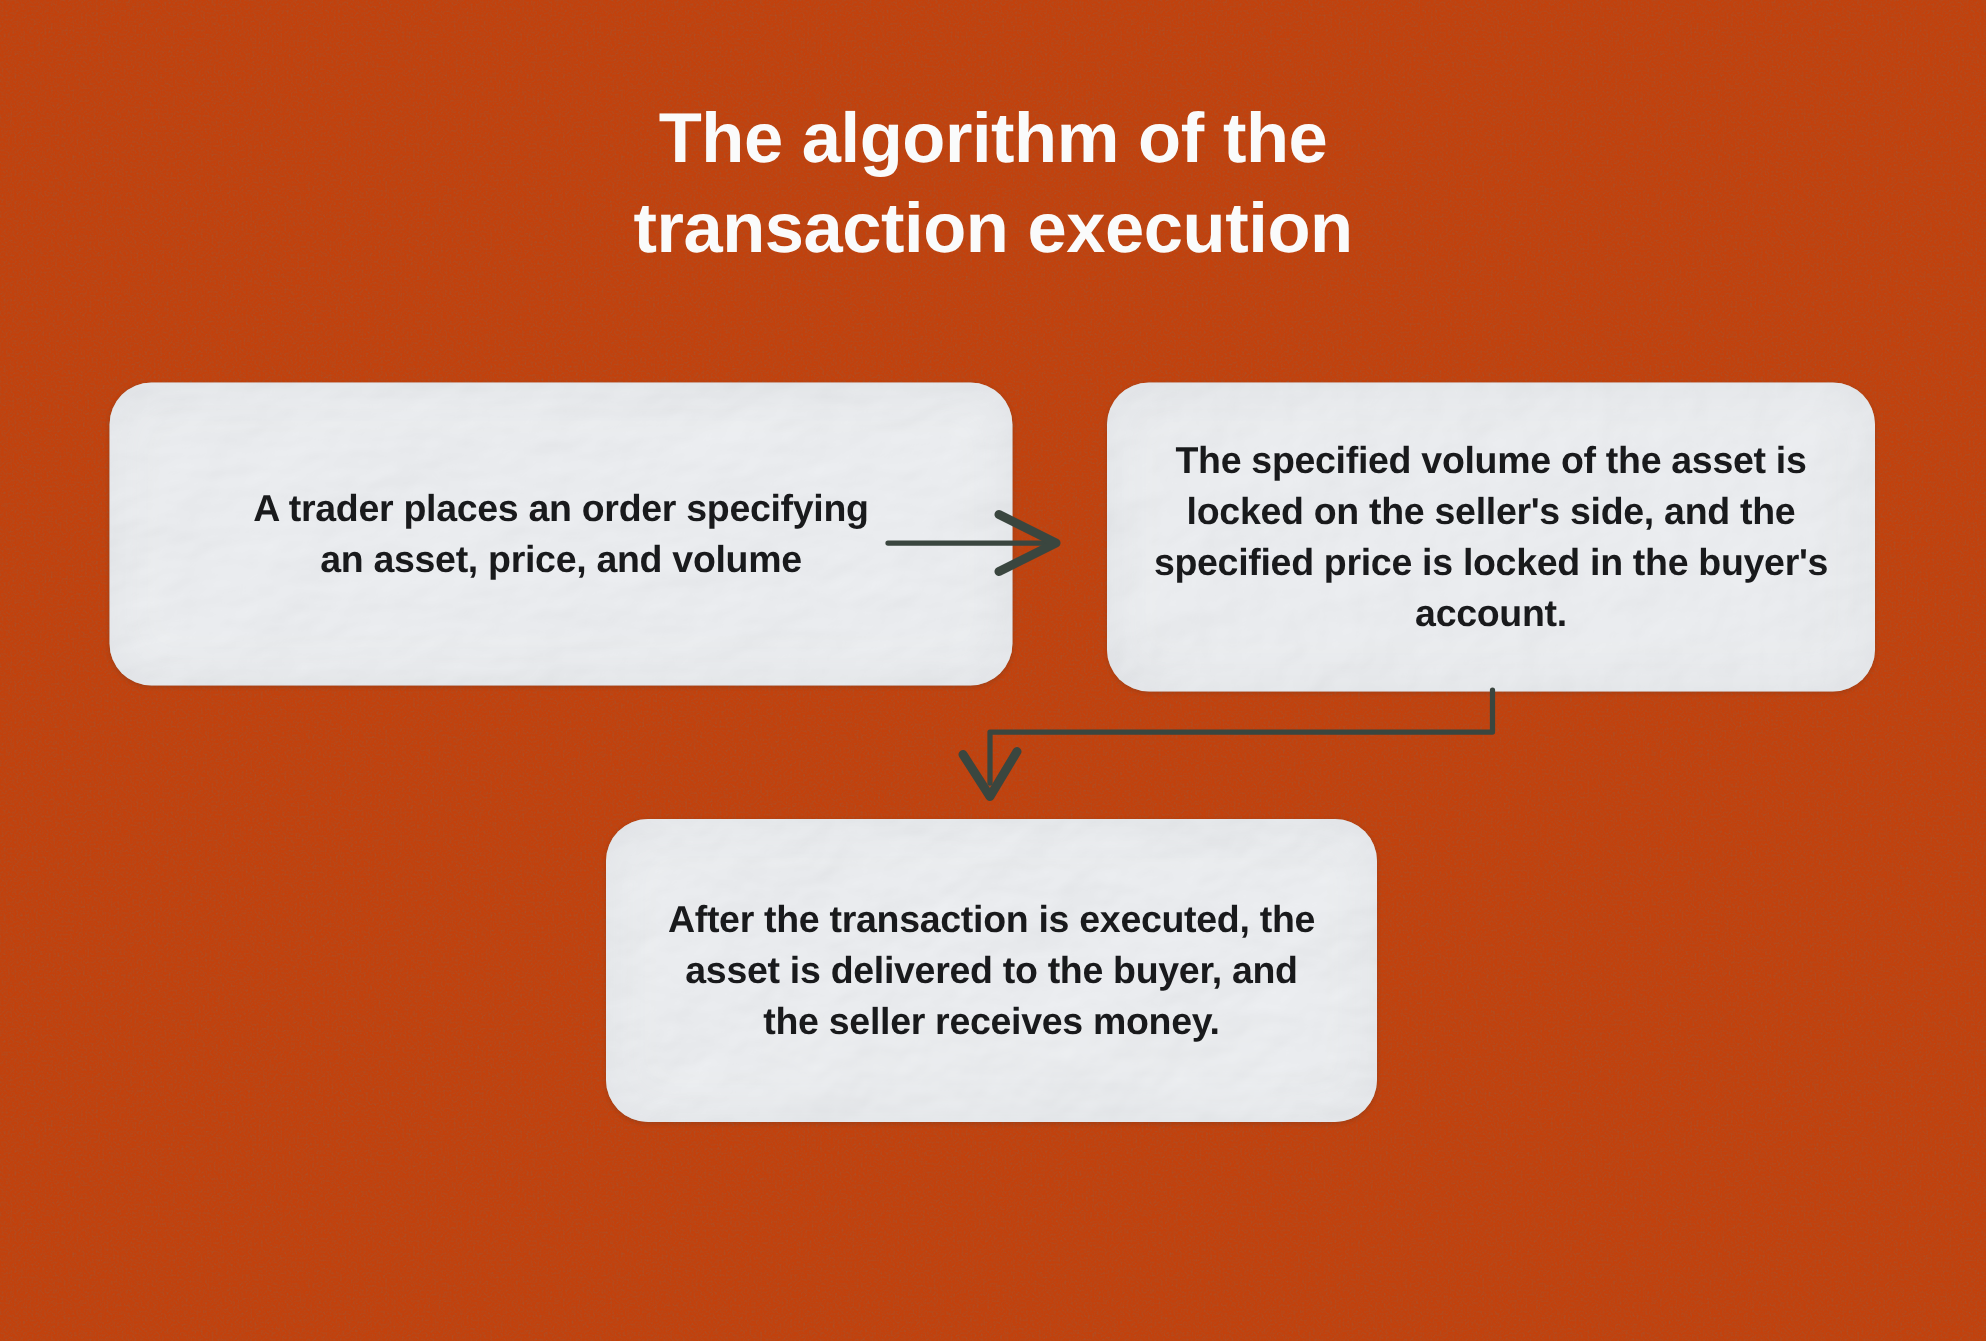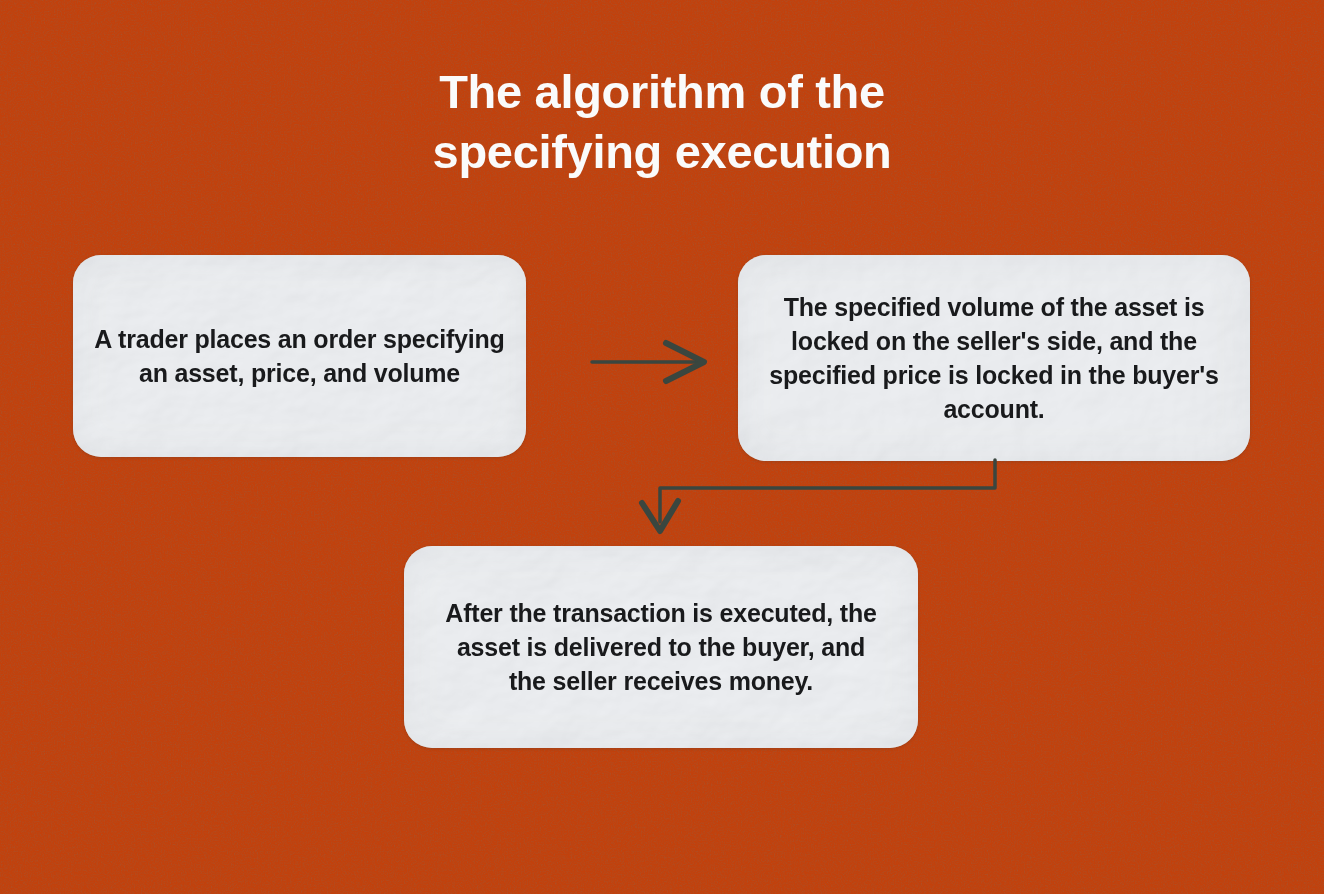--- a/index.html
+++ b/index.html
@@ -58,21 +58,21 @@
   .box-text {
     position: relative;
     margin: 0 auto;
     text-align: center;
     color: #191a1c;
     font-size: 25px;
     line-height: 34px;
     font-weight: bold;
     letter-spacing: -0.2px;
   }
-  .box1 { left: 73px;  top: 255px; width: 453px; height: 202px; }
+  .box1 { left: 73px;  top: 255px; width: 602px; height: 202px; }
   .box2 { left: 738px; top: 255px; width: 512px; height: 206px; }
   .box3 { left: 404px; top: 546px; width: 514px; height: 202px; }
   .box1 .box-text { width: 435px; }
   .box2 .box-text { width: 492px; }
   .box3 .box-text { width: 436px; }
   .connectors {
     position: absolute;
     inset: 0;
     width: 100%;
     height: 100%;
@@ -124,21 +124,21 @@
         <feDiffuseLighting in="t" lighting-color="#ffffff" surfaceScale="2.4" diffuseConstant="1.02">
           <feDistantLight azimuth="245" elevation="62"></feDistantLight>
         </feDiffuseLighting>
       </filter>
     </defs>
     <rect x="0" y="0" width="1324" height="894" filter="url(#grain)"></rect>
   </svg>
 
   <h1 class="title">
     <span class="tline">The algorithm of the</span>
-    <span class="tline">specifying execution</span>
+    <span class="tline">transaction execution</span>
   </h1>
 
   <div class="box box1">
     <svg class="tex" viewBox="0 0 517 202" preserveAspectRatio="none">
       <rect width="517" height="202" fill="#e8ebee" filter="url(#crumple1)"></rect>
     </svg>
     <p class="box-text">A trader places an order specifying an asset, price, and volume</p>
   </div>
 
   <div class="box box3">

